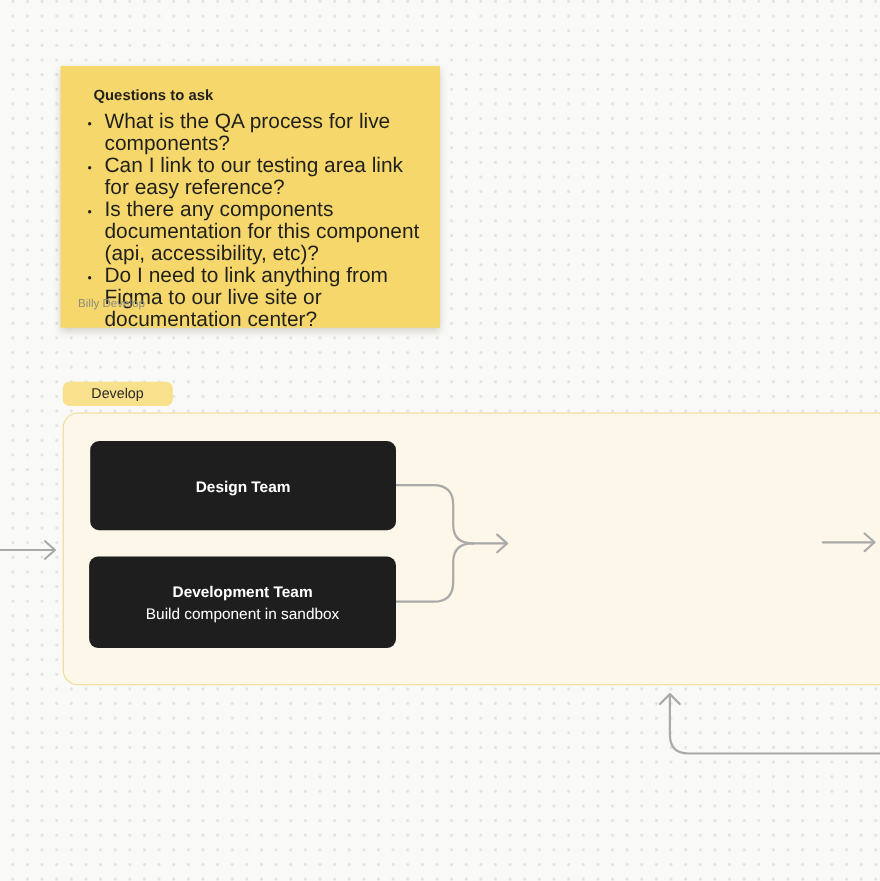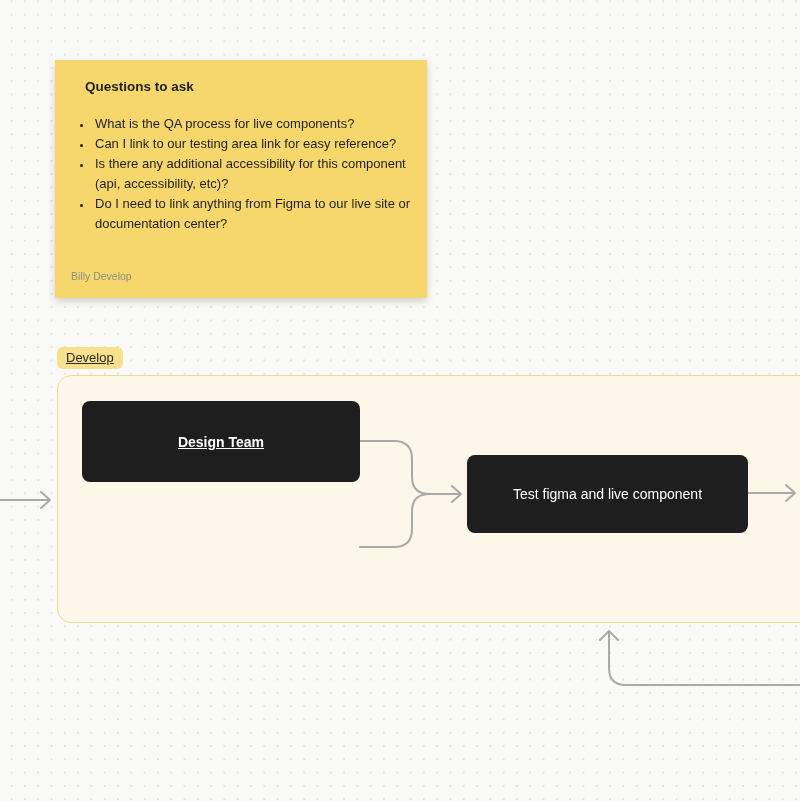--- a/index.html
+++ b/index.html
@@ -27,58 +27,57 @@
     overflow:hidden;
     background-color:var(--canvas-bg);
     background-image:radial-gradient(circle,var(--dot) 1.1px,transparent 1.5px);
     background-size:13.3px 13.3px;
     background-position:5px 8px;
   }
 
   
   .sticky{
     position:absolute;left:55px;top:60px;
-    width:372px;height:238px;
+    width:345px;height:238px;
     background:var(--sticky-bg);
     box-shadow:0 3px 7px rgba(70,60,20,0.22);
     box-sizing:border-box;
     padding:18px 16px 14px 16px;
     color:var(--sticky-text);
     z-index:3;
   }
   .sticky-title{
     font-size:13.5px;font-weight:700;
     line-height:18px;
     padding-left:14px;
   }
   .sticky-list{
-    margin:18px 0 0 0;
+    margin:5px 0 0 0;
     padding-left:22px;
     list-style:disc outside;
-    font-size:13px;
+    font-size:19px;
     line-height:20px;
   }
   .sticky-list li{margin:0;padding-left:2px;}
   .sticky-list li::marker{color:var(--sticky-text);font-size:11px;}
   .sticky-author{
     position:absolute;left:16px;bottom:16px;
     font-size:10.5px;color:var(--author-text);
   }
 
   
   .section-label{
     position:absolute;left:57px;top:347px;
     height:22px;line-height:22px;
-    padding:0 9px;
+    padding:0 26px;
     background:var(--pill-bg);
     color:var(--pill-text);
     font-size:13px;font-weight:500;
     border-radius:6px;
     z-index:3;
-    text-decoration:underline;
   }
   .section{
     position:absolute;left:57px;top:375px;
     width:762px;height:248px;
     box-sizing:border-box;
     background:var(--section-bg);
     border:1.5px solid var(--section-border);
     border-radius:14px;
     z-index:1;
   }
@@ -90,21 +89,21 @@
     background:var(--node-bg);
     border-radius:8px;
     color:var(--node-text);
     display:flex;flex-direction:column;
     align-items:center;justify-content:center;
     text-align:center;
     font-size:14px;line-height:20px;
     padding:8px 14px;
     z-index:3;
   }
-  .node-title{font-weight:700;text-decoration:underline;}
+  .node-title{font-weight:700;}
   .node-body{font-weight:400;}
   .node-design{left:82px;top:401px;width:278px;height:81px;}
   .node-dev{left:81px;top:506px;width:279px;height:83px;}
   .node-test{left:467px;top:455px;width:281px;height:78px;}
 
   
   .connectors{
     position:absolute;left:0;top:0;
     width:800px;height:801px;
     z-index:2;
@@ -148,30 +147,31 @@
       <path d="M 800 685 L 626 685 Q 609 685 609 668 L 609 632"></path>
       <path d="M 600 640 L 609 631 L 618 640"></path>
     </g>
   </svg>
 
   <div class="sticky">
     <div class="sticky-title">Questions to ask</div>
     <ul class="sticky-list">
       <li>What is the QA process for live components?</li>
       <li>Can I link to our testing area link for easy reference?</li>
-      <li>Is there any additional accessibility for this component (api, accessibility, etc)?</li>
+      <li>Is there any components documentation for this component (api, accessibility, etc)?</li>
       <li>Do I need to link anything from Figma to our live site or documentation center?</li>
     </ul>
     <div class="sticky-author">Billy Develop</div>
   </div>
 
   <div class="section-label">Develop</div>
 
   <div class="node node-design">
     <div class="node-title">Design Team</div>
   </div>
 
+  <div class="node node-dev">
+    <div class="node-title">Development Team</div>
+    <div class="node-body">Build component in sandbox</div>
+  </div>
 
-  <div class="node node-test">
-    <div class="node-body">Test figma and live component</div>
-  </div>
 
 </div>
 
 </body></html>

